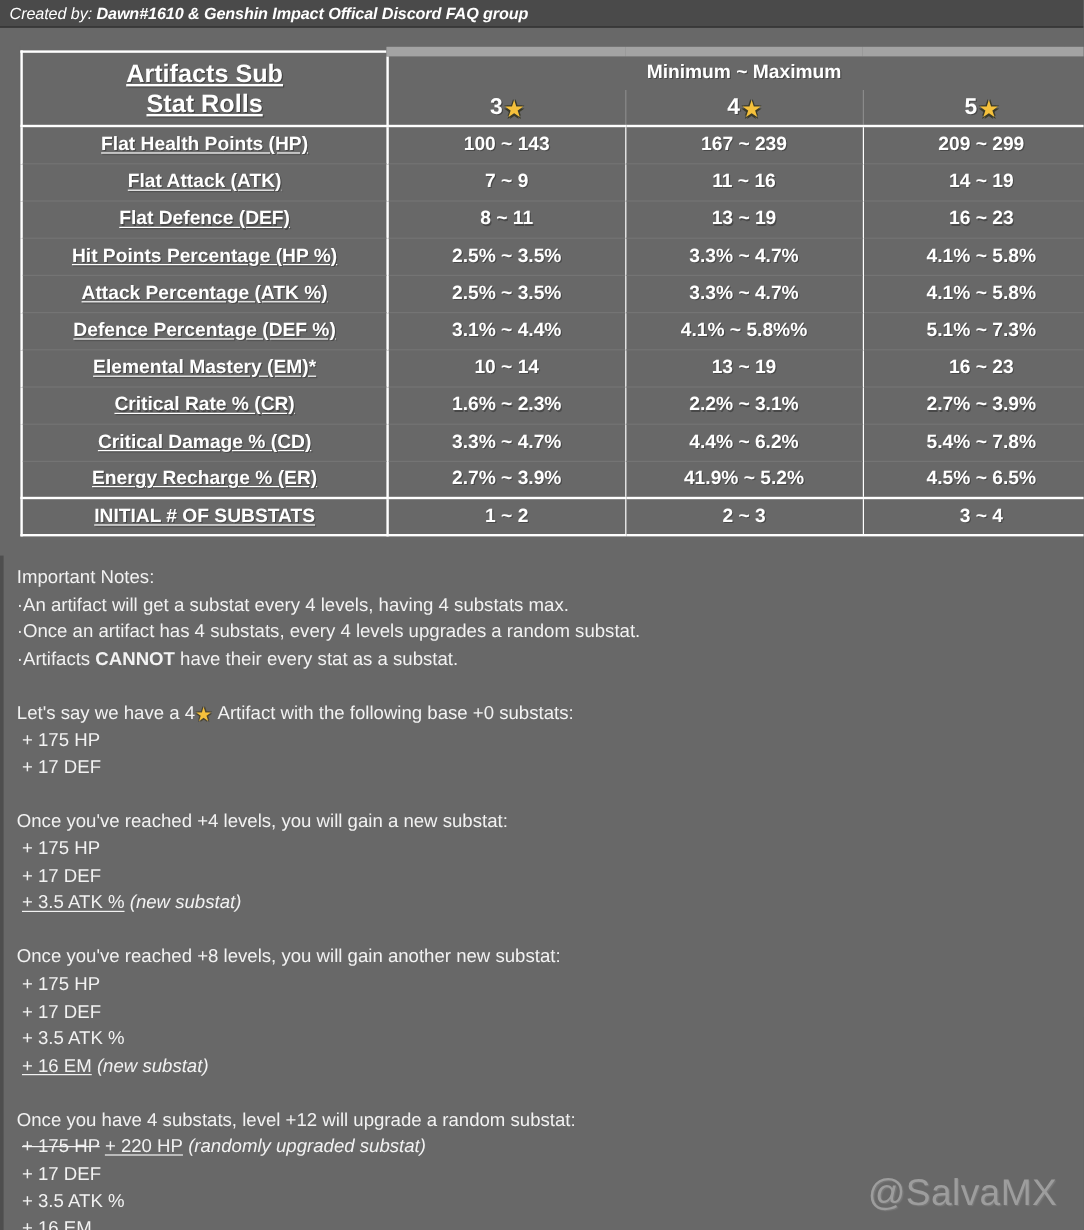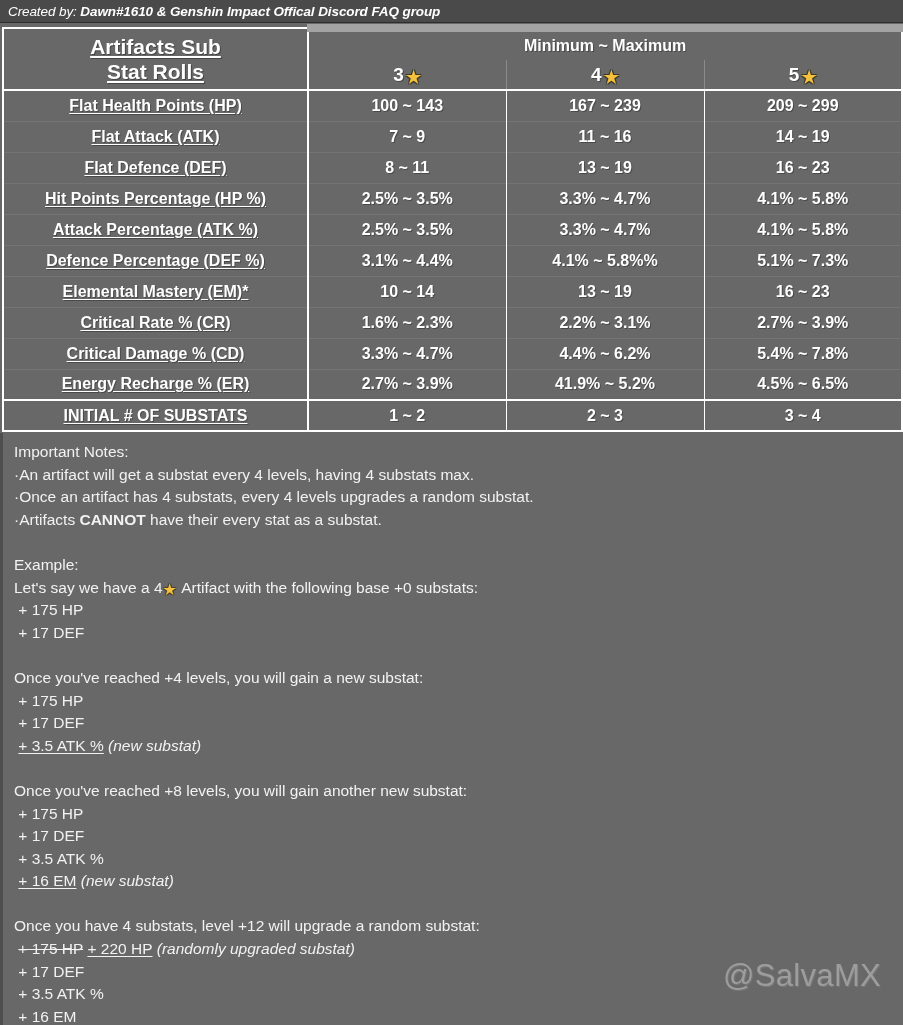--- a/index.html
+++ b/index.html
@@ -34,21 +34,21 @@
     color: #ffffff;
     font-style: italic;
     font-weight: bold;
     letter-spacing: -0.1px;
     white-space: nowrap;
   }
   .credit-text .credit-prefix { font-weight: normal; }
 
   
   .table-wrap {
-    margin: 1px;
+    margin: 16px;
     padding: 0;
     background: #686868;
   }
   table.sub-table {
     border-collapse: collapse;
     width: 901px;
     margin-left: 1px;
     table-layout: fixed;
     background: #686868;
   }
@@ -156,21 +156,21 @@
   .notes .line { white-space: pre-wrap; }
   .notes .blank { height: 22.6px; }
   .notes b { font-weight: bold; }
   .notes i { }
   .u  { text-decoration: underline; text-underline-offset: 2px; }
   .strike { text-decoration: line-through; }
 
   .watermark {
     position: absolute;
     right: 22px;
-    bottom: 31px;
+    bottom: 13px;
     font-size: 31px;
     color: #9d9d9d;
     letter-spacing: 0.3px;
     text-shadow: 1px 1px 1px rgba(255,255,255,0.12);
   }
 </style>
 </head>
 <body>
 
 <div id="app">
@@ -282,21 +282,20 @@
   </div>
 
   <div class="notes">
     <div class="line">Important Notes:</div>
     <div class="line">·An artifact will get a substat every 4 levels, having 4 substats max.</div>
     <div class="line">·Once an artifact has 4 substats, every 4 levels upgrades a random substat.</div>
     <div class="line"><span>·Artifacts </span><b>CANNOT</b><span> have their every stat as a substat.</span></div>
 
     <div class="blank"></div>
 
-    <div class="line">Example:</div>
     <div class="line"><span>Let's say we have a 4</span><span class="star-inline">★</span><span>&nbsp;Artifact with the following base +0 substats:</span></div>
     <div class="line"> + 175 HP</div>
     <div class="line"> + 17 DEF</div>
 
     <div class="blank"></div>
 
     <div class="line">Once you've reached +4 levels, you will gain a new substat:</div>
     <div class="line"> + 175 HP</div>
     <div class="line"> + 17 DEF</div>
     <div class="line">&nbsp;<span class="u">+ 3.5 ATK %</span><i> (new substat)</i></div>

